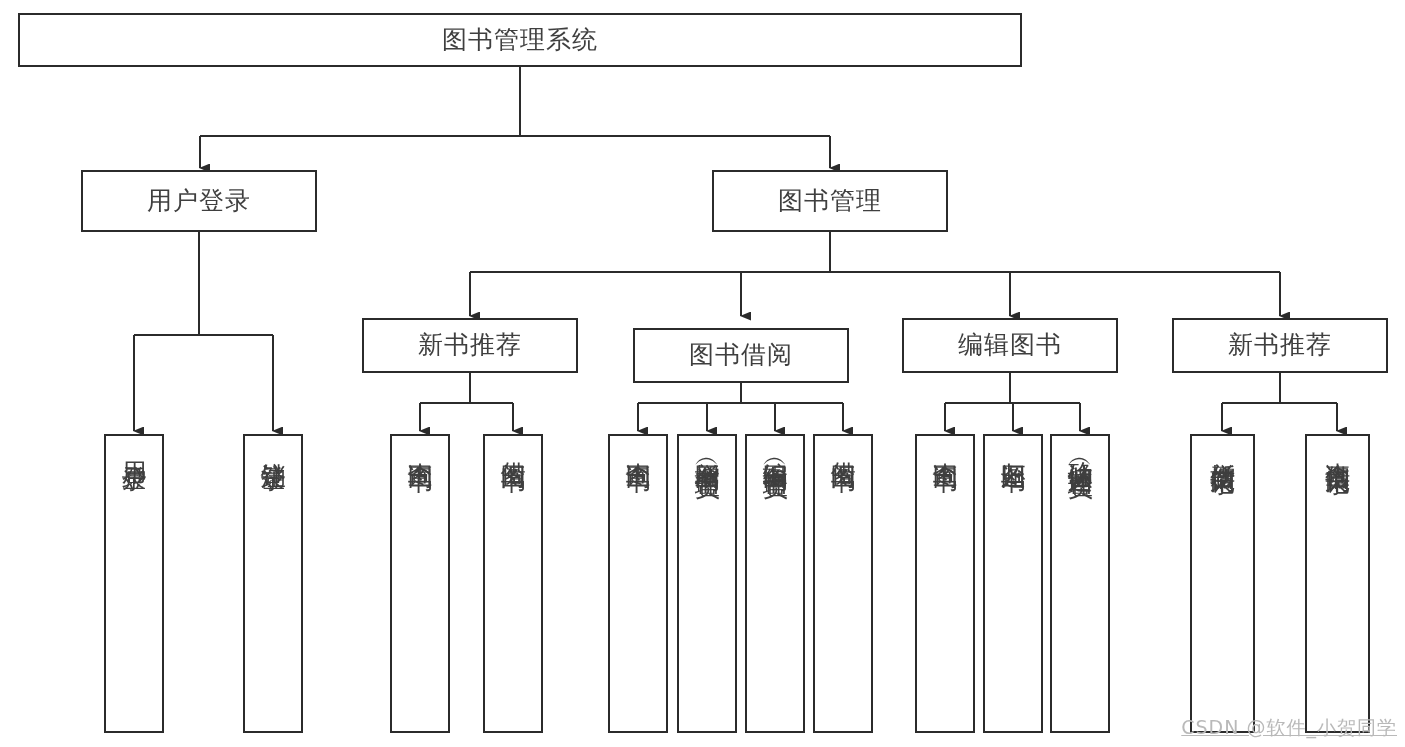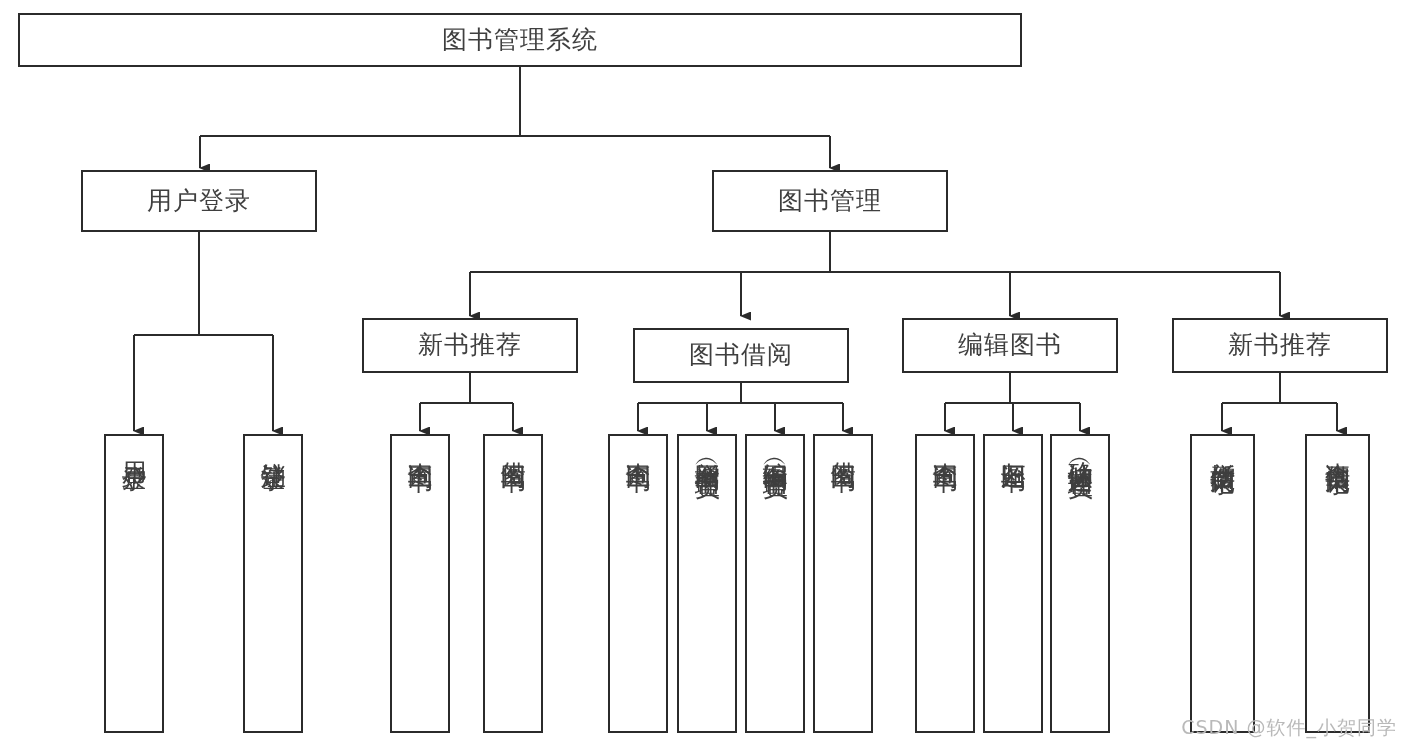--- a/index.html
+++ b/index.html
@@ -54,20 +54,21 @@
   .watermark{
     position:absolute;
     right:8px;
     bottom:6px;
     font-size:19px;
     color:#b9b9b9;
     letter-spacing:1px;
     z-index:6;
     white-space:nowrap;
     font-family:"DejaVu Sans","Liberation Sans",sans-serif;
+    text-decoration:underline;
   }
 </style>
 </head>
 <body>
 
 <div id="diagram-root">
 
   <svg id="edges" viewBox="0 0 1405 747" xmlns="http://www.w3.org/2000/svg">
     <defs>
       <marker id="arrow" markerWidth="9" markerHeight="11" refX="4.5" refY="10" orient="auto" markerUnits="userSpaceOnUse">

